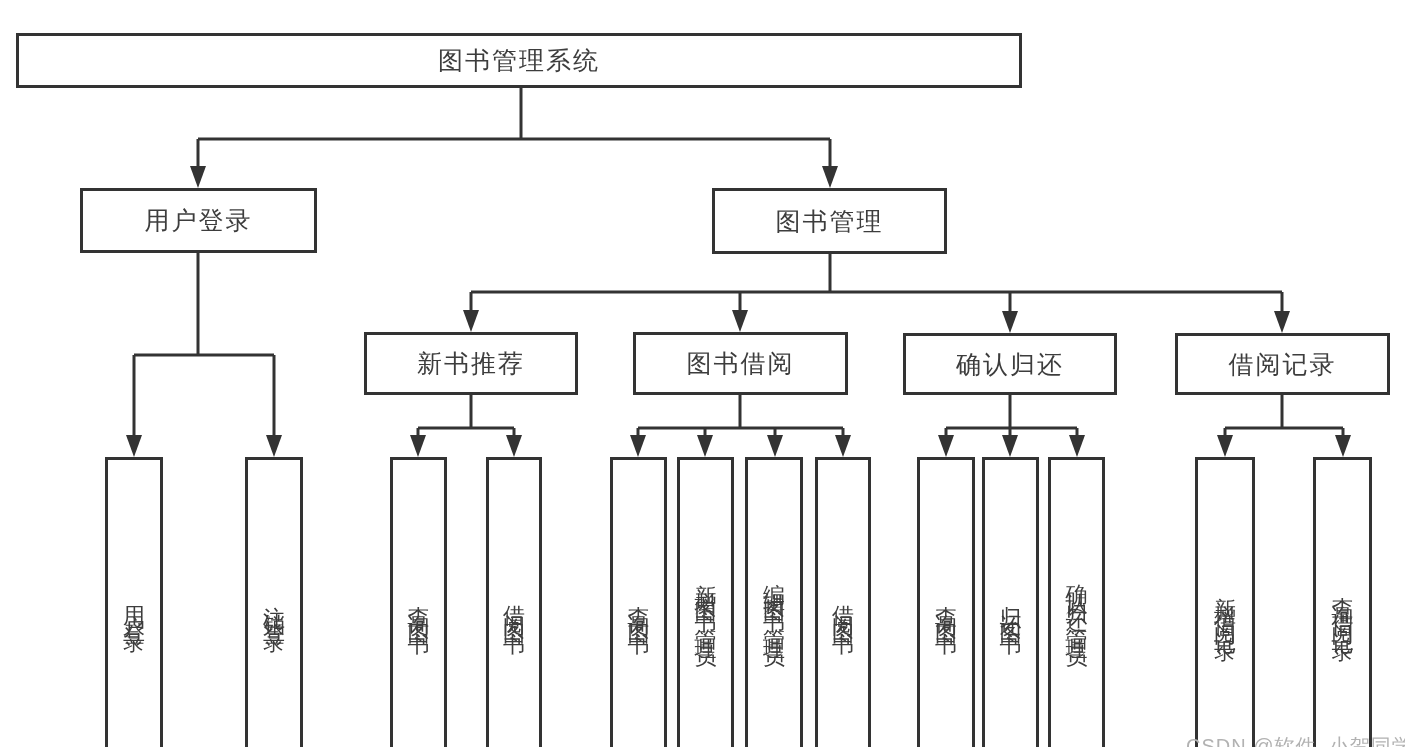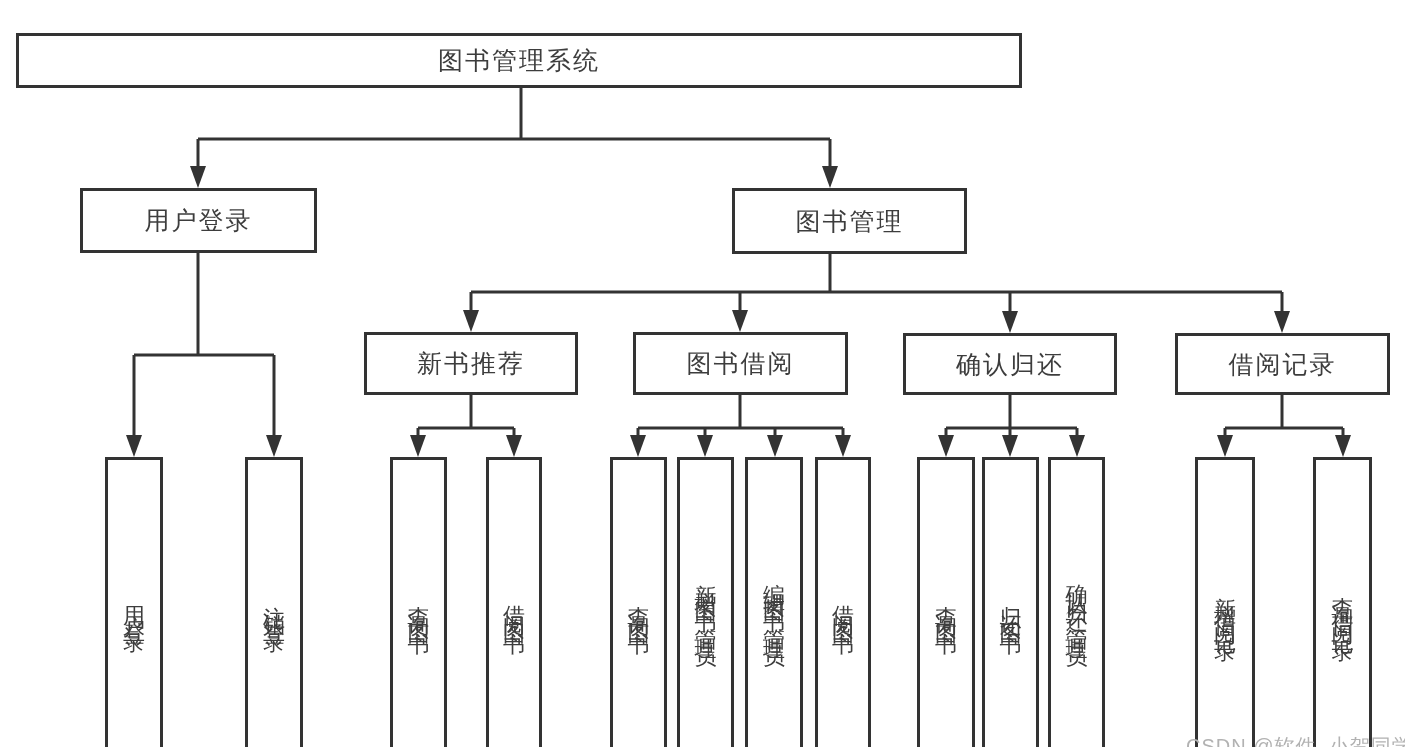--- a/index.html
+++ b/index.html
@@ -35,21 +35,21 @@
     letter-spacing: 9px;
     writing-mode: vertical-rl;
     text-orientation: mixed;
     white-space: nowrap;
     padding: 6px 0;
   }
   
   .n-root          { left: 16px;   top: 13px;  width: 1006px; height: 55px; }
   
   .n-user-login    { left: 80px;   top: 168px; width: 237px;  height: 65px; }
-  .n-book-mgmt     { left: 732px;  top: 168px; width: 235px;  height: 66px; }
+  .n-book-mgmt     { left: 712px;  top: 168px; width: 235px;  height: 66px; }
   
   .n-new-book-rec  { left: 364px;  top: 312px; width: 214px;  height: 63px; }
   .n-book-borrow   { left: 633px;  top: 312px; width: 215px;  height: 63px; }
   .n-cur-borrow    { left: 903px;  top: 313px; width: 214px;  height: 62px; }
   .n-borrow-rec    { left: 1175px; top: 313px; width: 215px;  height: 62px; }
   
   .lf { top: 437px; height: 298px; }
   .l-a1 { left: 105px;  width: 58px; }
   .l-a2 { left: 245px;  width: 58px; }
   .l-b1 { left: 390px;  width: 57px; }

